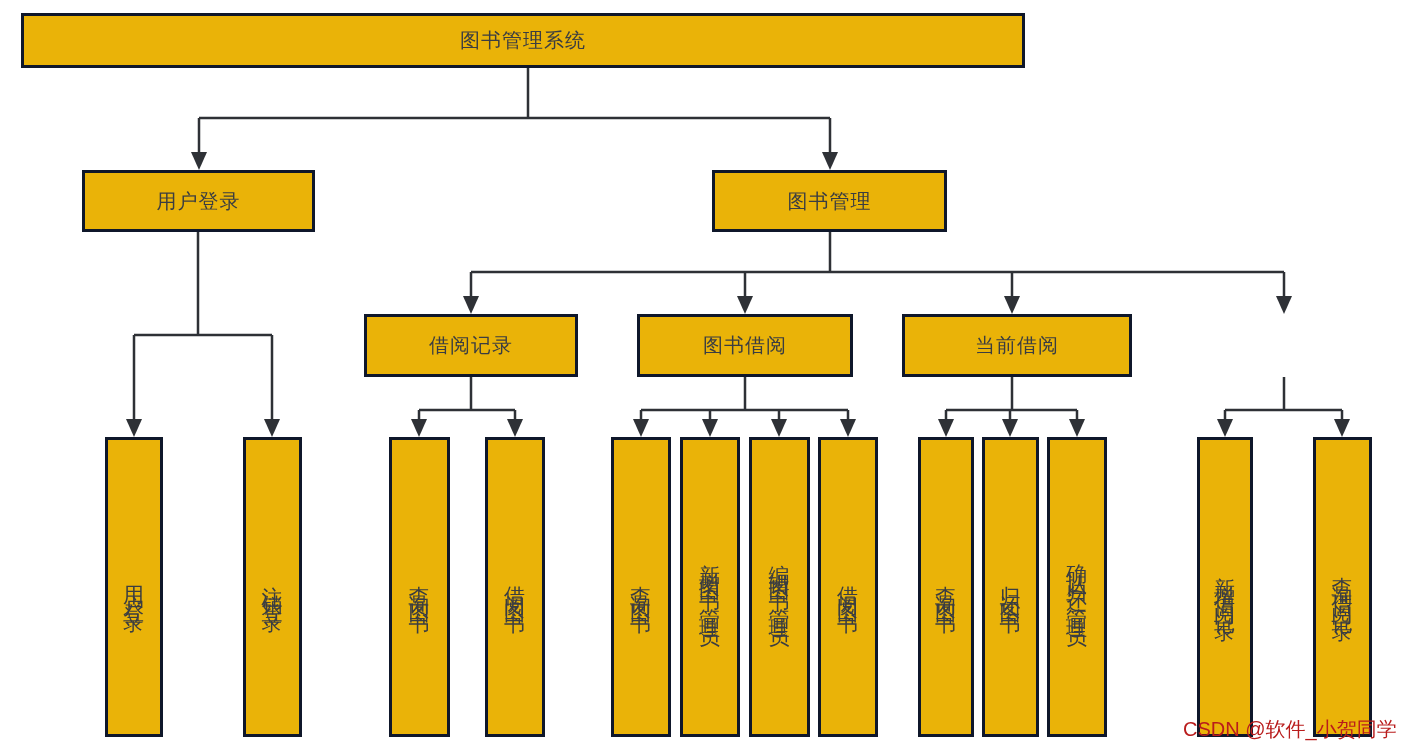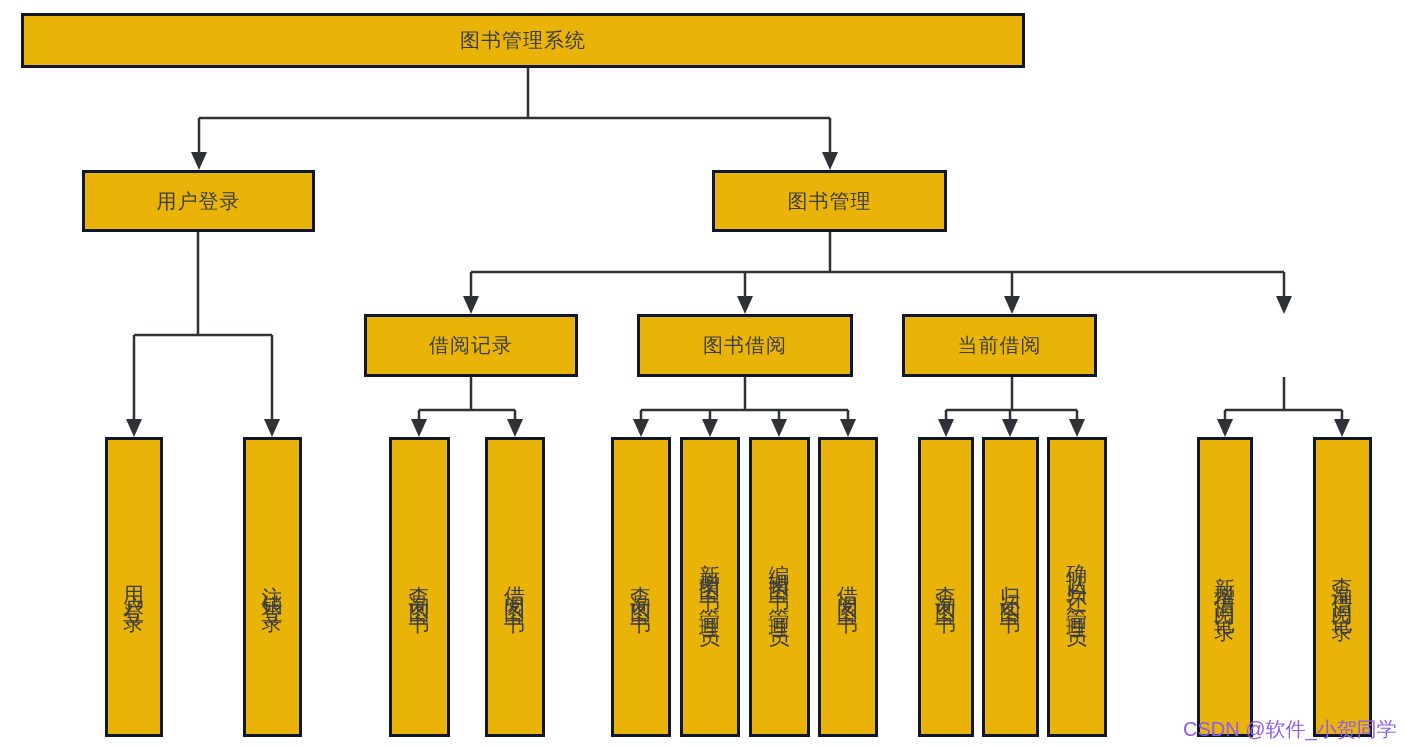--- a/index.html
+++ b/index.html
@@ -20,39 +20,39 @@
     font-size:21px;letter-spacing:9px;line-height:1;white-space:nowrap;
   }
   
   .b-root{left:21px;top:13px;width:1004px;height:55px;}
   
   .b-user-login{left:82px;top:170px;width:233px;height:62px;}
   .b-book-mgmt{left:712px;top:170px;width:235px;height:62px;}
   
   .b-new-book-rec{left:364px;top:314px;width:214px;height:63px;}
   .b-book-borrow{left:637px;top:314px;width:216px;height:63px;}
-  .b-current-borrow{left:902px;top:314px;width:195px;height:63px;}
+  .b-current-borrow{left:902px;top:314px;width:230px;height:63px;}
   .b-borrow-records{left:1177px;top:314px;width:214px;height:63px;}
   
   .b-ul-login{left:105px;top:437px;width:58px;height:300px;}
   .b-ul-logout{left:243px;top:437px;width:59px;height:300px;}
   .b-nb-query{left:389px;top:437px;width:61px;height:300px;}
   .b-nb-borrow{left:485px;top:437px;width:60px;height:300px;}
   .b-bb-query{left:611px;top:437px;width:60px;height:300px;}
   .b-bb-add{left:680px;top:437px;width:60px;height:300px;}
   .b-bb-edit{left:749px;top:437px;width:61px;height:300px;}
   .b-bb-borrow{left:818px;top:437px;width:60px;height:300px;}
   .b-cb-query{left:918px;top:437px;width:56px;height:300px;}
   .b-cb-return{left:982px;top:437px;width:57px;height:300px;}
   .b-cb-confirm{left:1047px;top:437px;width:60px;height:300px;}
   .b-br-add{left:1197px;top:437px;width:56px;height:300px;}
   .b-br-query{left:1313px;top:437px;width:59px;height:300px;}
   .watermark{
     position:absolute;left:1183px;top:716px;z-index:5;
-    font-size:20px;color:#8b5cf6;white-space:nowrap;
+    font-size:20px;color:#b91c1c;white-space:nowrap;
   }
 </style>
 </head>
 <body>
 
 <div class="canvas">
 
   <svg class="connectors" width="1405" height="747" viewBox="0 0 1405 747" aria-hidden="true">
     <g stroke="#2e3136" stroke-width="2.5" fill="none">
 

